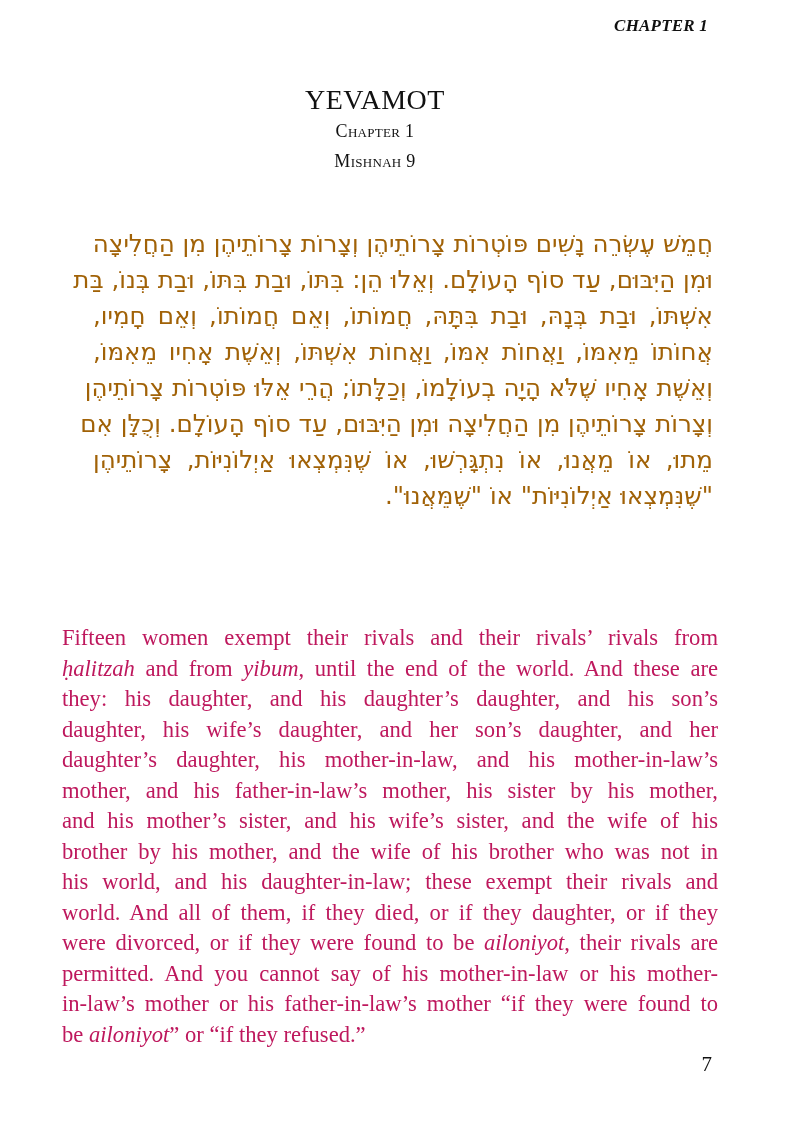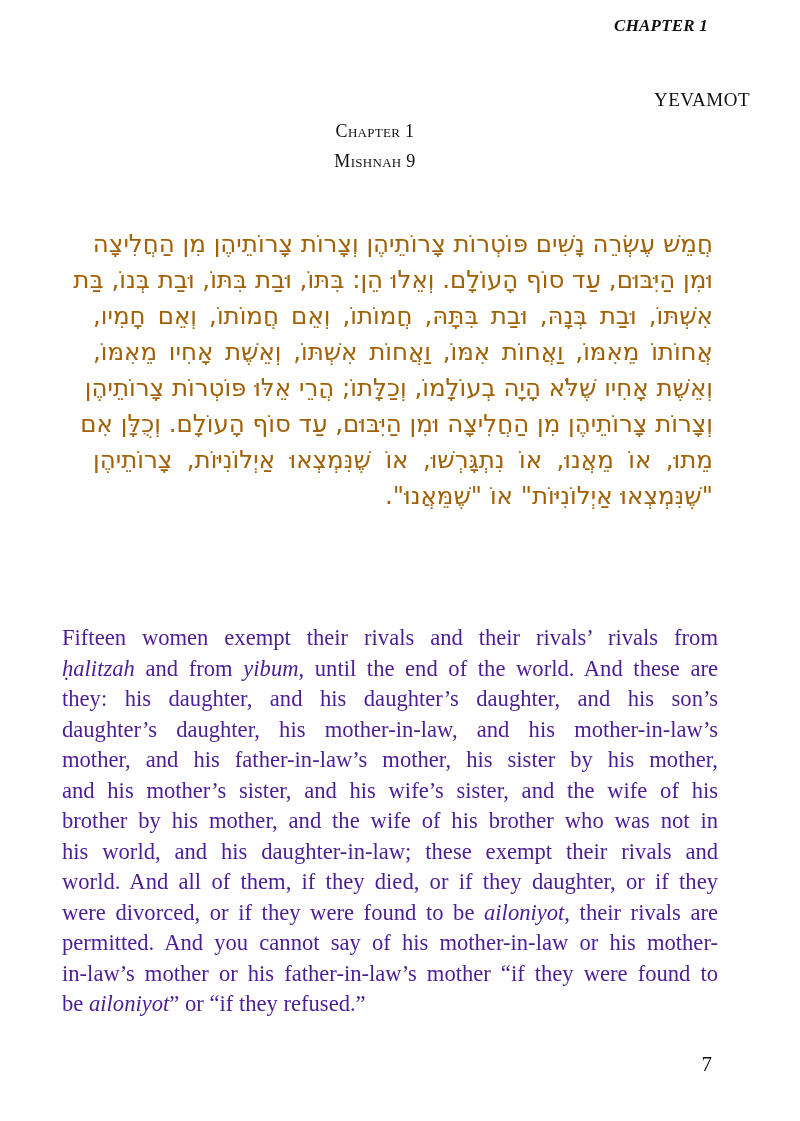--- a/index.html
+++ b/index.html
@@ -28,26 +28,25 @@
     }
     .title-block {
       position: absolute;
       top: 84px;
       left: 0;
       width: 750px;
       text-align: center;
     }
     .title {
       font-family: "Liberation Serif", serif;
-      font-size: 19px;
+      font-size: 28px;
       letter-spacing: 0.5px;
       line-height: 32px;
       margin: 0;
       font-weight: normal;
-      text-align: right;
     }
     .subtitle {
       font-family: "Liberation Serif", serif;
       font-size: 18px;
       font-variant: small-caps;
       line-height: 30px;
       margin: 0;
       letter-spacing: 0.3px;
     }
     .hebrew {
@@ -74,21 +73,21 @@
       text-align-last: right;
     }
     .english {
       position: absolute;
       top: 623px;
       left: 62px;
       width: 656px;
       font-family: "Liberation Serif", serif;
       font-size: 22.6px;
       line-height: 30.5px;
-      color: #4c1d95;
+      color: #be185d;
       margin: 0;
     }
     .english .eline {
       display: block;
       text-align: justify;
       text-align-last: justify;
       white-space: nowrap;
     }
     .english .eline.last {
       text-align-last: left;
@@ -124,20 +123,21 @@
     <span class="hline">וְאֵשֶׁת אָחִיו שֶׁלֹּא הָיָה בְעוֹלָמוֹ, וְכַלָּתוֹ; הֲרֵי אֵלּוּ פּוֹטְרוֹת צָרוֹתֵיהֶן</span>
     <span class="hline">וְצָרוֹת צָרוֹתֵיהֶן מִן הַחֲלִיצָה וּמִן הַיִּבּוּם, עַד סוֹף הָעוֹלָם. וְכֻלָּן אִם</span>
     <span class="hline">מֵתוּ, אוֹ מֵאֲנוּ, אוֹ נִתְגָּרְשׁוּ, אוֹ שֶׁנִּמְצְאוּ אַיְלוֹנִיּוֹת, צָרוֹתֵיהֶן</span>
     <span class="hline last">"שֶׁנִּמְצְאוּ אַיְלוֹנִיּוֹת" אוֹ "שֶׁמֵּאֲנוּ".</span>
   </div>
 
 <div class="english" id="english-block">
     <span class="eline">Fifteen women exempt their rivals and their rivals’ rivals from</span>
     <span class="eline"><i>ḥalitzah</i> and from <i>yibum</i>, until the end of the world. And these are</span>
     <span class="eline">they: his daughter, and his daughter’s daughter, and his son’s</span>
+    <span class="eline">daughter, his wife’s daughter, and her son’s daughter, and her</span>
     <span class="eline">daughter’s daughter, his mother-in-law, and his mother-in-law’s</span>
     <span class="eline">mother, and his father-in-law’s mother, his sister by his mother,</span>
     <span class="eline">and his mother’s sister, and his wife’s sister, and the wife of his</span>
     <span class="eline">brother by his mother, and the wife of his brother who was not in</span>
     <span class="eline">his world, and his daughter-in-law; these exempt their rivals and</span>
     <span class="eline">world. And all of them, if they died, or if they daughter, or if they</span>
     <span class="eline">were divorced, or if they were found to be <i>ailoniyot</i>, their rivals are</span>
     <span class="eline">permitted. And you cannot say of his mother-in-law or his mother-</span>
     <span class="eline">in-law’s mother or his father-in-law’s mother “if they were found to</span>
     <span class="eline last">be <i>ailoniyot</i>” or “if they refused.”</span>

